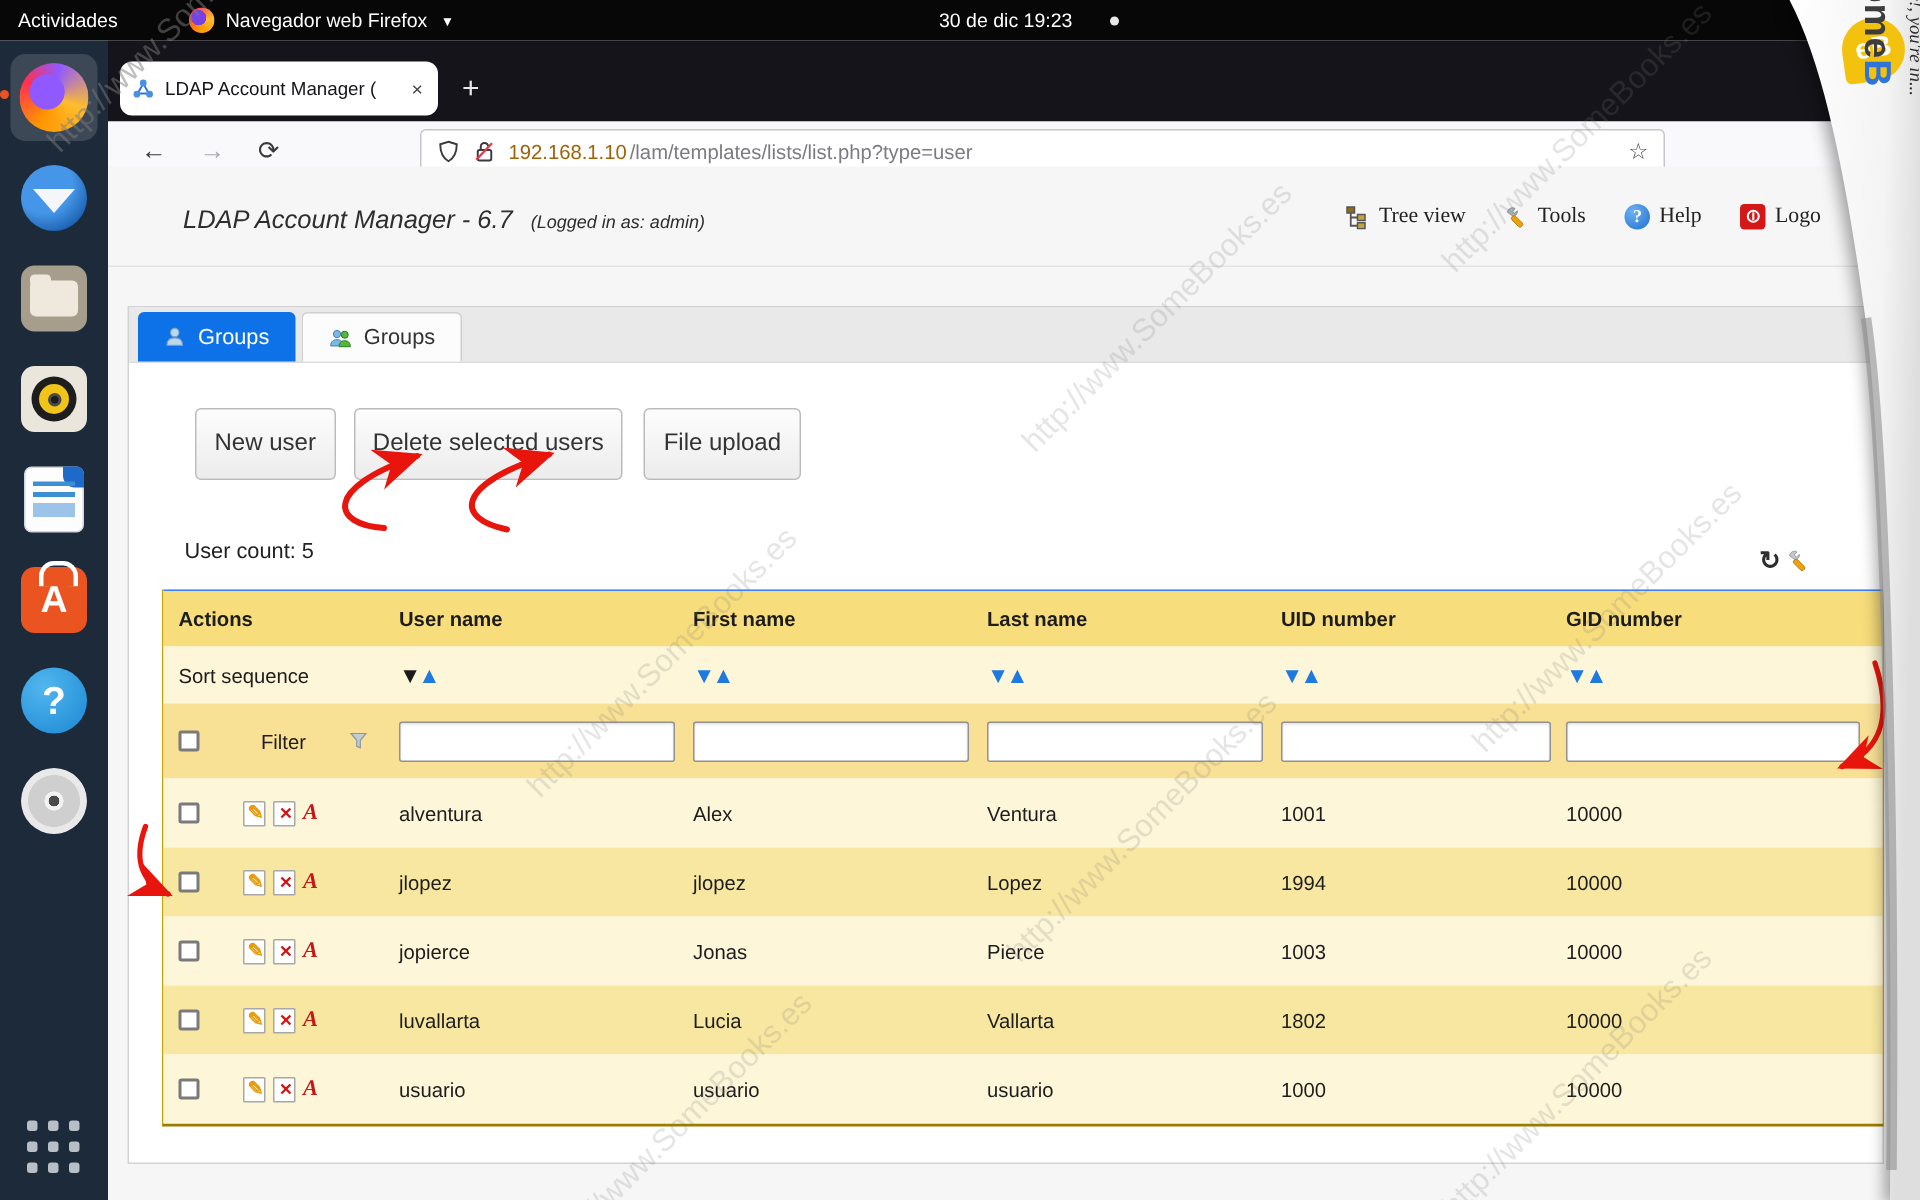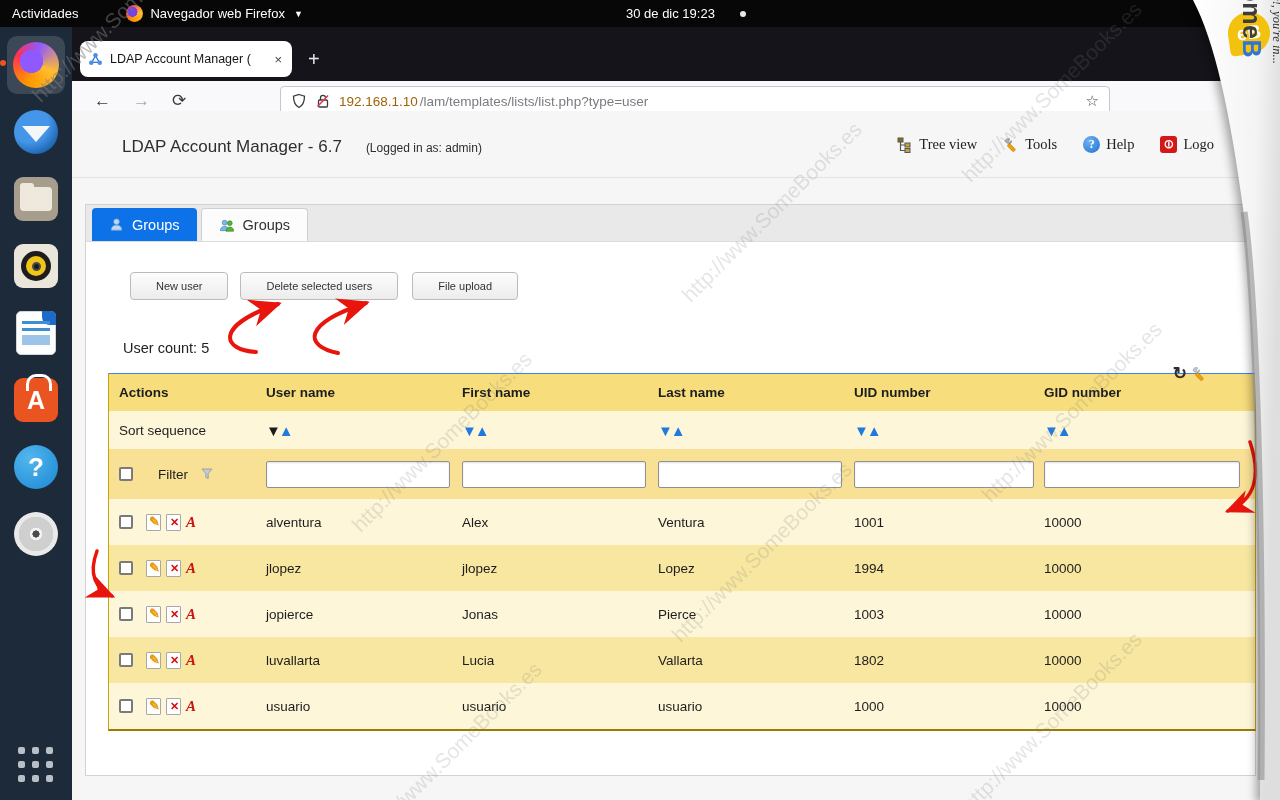--- a/index.html
+++ b/index.html
@@ -67,36 +67,36 @@
   .urlbar { position:absolute; left:208px; top:5px; width:830px; height:30px; background:#fff; border:1px solid #c6c6cc; border-radius:4px;
             display:flex; align-items:center; font-size:13.5px; padding:0 10px; gap:8px; }
   .url-host { color:#a16207;text-align:right; }
   .url-path { color:#7b7b82; }
   .url-star { margin-left:auto; font-size:15px; color:#4a4a50; }
   .shield-svg, .lock-svg { flex:none; }
 
   
   .page { position:absolute; left:0; top:84px; width:1208px; height:689px; background:#f6f6f7; }
   .lam-header { height:67px; position:relative; border-bottom:1px solid #e4e4e6; }
-  .lam-title-wrap { position:absolute; left:50px; top:26px; display:flex; align-items:baseline; gap:24px; }
+  .lam-title-wrap { position:absolute; left:50px; top:26px; display:flex; align-items:baseline; gap:12px;font-style:italic; }
   .lam-title { font-size:17px; color:#2e2e2e; }
   .lam-logged { font-size:12px; color:#2e2e2e; }
   .lam-nav { position:absolute; right:66px; top:25px; display:flex; align-items:center; gap:26px; font-size:14.5px; color:#222; }
   .lam-nav .navlink { display:flex; align-items:center; gap:6px;font-family:Liberation Serif, serif; }
   .hicon-help { width:17px; height:17px; border-radius:50%; background:radial-gradient(circle at 35% 30%, #6db2f2, #1f6fd0); color:#fff; font-size:12px; font-weight:bold; display:flex; align-items:center; justify-content:center; }
   .hicon-logout { width:17px; height:17px; border-radius:3px; background:#d41717; color:#fff; display:flex; align-items:center; justify-content:center; font-size:11px; font-weight:bold; }
   .frame { position:absolute; left:13px; top:93px; width:1171px; height:572px; background:#fff; border:1px solid #d2d2d4; }
   .lam-tabs { height:37px; background:#e9e9ea; border-bottom:1px solid #dcdcde; display:flex; align-items:flex-end; padding-left:6px; gap:4px; }
   .lam-tab { height:33px; display:flex; align-items:center; gap:8px; padding:0 17px; font-size:14.5px; border-radius:4px 4px 0 0; }
   .lam-tab.active { background:#0d72e8; color:#fff; }
   .lam-tab.inactive { background:#fcfcfc; color:#333; border:1px solid #cfcfd1; border-bottom:none; }
   .person-svg, .group-svg { flex:none; }
 
   .btn-row { margin:30px 0 0 44px; display:flex; gap:12px; align-items:center; }
-  .lam-btn { height:28px; padding:0 25px; font-size:11px; color:#333; background:linear-gradient(#fdfdfd,#ececec);
+  .lam-btn { height:48px; padding:0 12px; font-size:16px; color:#333; background:linear-gradient(#fdfdfd,#ececec);
              border:1px solid #bbb; border-radius:4px; display:flex; align-items:center; }
   .tools-mini { position:absolute; right:48px; top:158px; display:flex; gap:4px; align-items:center; }
   .refresh-glyph { font-size:17px; font-weight:bold; color:#2e2e2e; }
   .user-count { margin:40px 0 0 37px; font-size:14.5px; color:#222; }
 
   
   .utable { margin:17px 0 0 22px; width:1148px; border-left:1px solid #c9a20a; border-right:1px solid #c9a20a; border-bottom:2px solid #9c7c00; font-size:13.5px; color:#1d1d1d; }
   .trow { display:grid; grid-template-columns:147px 196px 196px 196px 190px 1fr; align-items:center; }
   .thead { background:#f7dd7c; height:38px; font-weight:bold; border-top:1px solid #3b82f6; }
   .tsort { background:#fdf6d8; height:38px; }
@@ -104,21 +104,21 @@
   .tdata  { height:46px; }
   .tdata.pale { background:#fdf6d8; }
   .tdata.gold { background:#f8e7a0; }
   .trow > div { padding-left:10px; display:flex; align-items:center; gap:6px; }
   .sort-pair { letter-spacing:-2px; font-size:15px; }
   .arr-dn-blue, .arr-up-blue { color:#1f7ae0; }
   .arr-dn-black { color:#1a1a1a; }
   .fil-input { width:184px; height:27px; border:1px solid #919191; border-radius:2px; background:#fff; box-shadow:inset 0 1px 2px rgba(0,0,0,.12); }
   .fil-input.last { width:196px; }
   .cbx { width:14px; height:14px; border:2px solid #7a7a7a; border-radius:2px; background:#fff; flex:none; }
-  .actions-cell { gap:13px !important; }
+  .actions-cell { gap:29px !important; }
   .icon-group { display:flex; gap:3px; }
   .act-ic { width:17px; height:17px; position:relative; }
   .act-page { position:absolute; inset:0 2px 0 0; background:#fff; border:1px solid #a8a8a8; border-radius:1px; }
   .act-edit::after { content:"✎"; position:absolute; left:3px; top:0px; font-size:13px; color:#e89c0c; font-weight:bold; }
   .act-del::after { content:"✕"; position:absolute; left:4px; top:2px; font-size:11px; color:#d41414; font-weight:bold; }
   .act-pdf { color:#c81414; font-weight:bold; font-size:15px; font-family:"Liberation Serif", serif; font-style:italic; }
   .sort-seq-label, .filter-label { white-space:nowrap; }
 
   
   .overlay { position:absolute; inset:0; pointer-events:none; }

